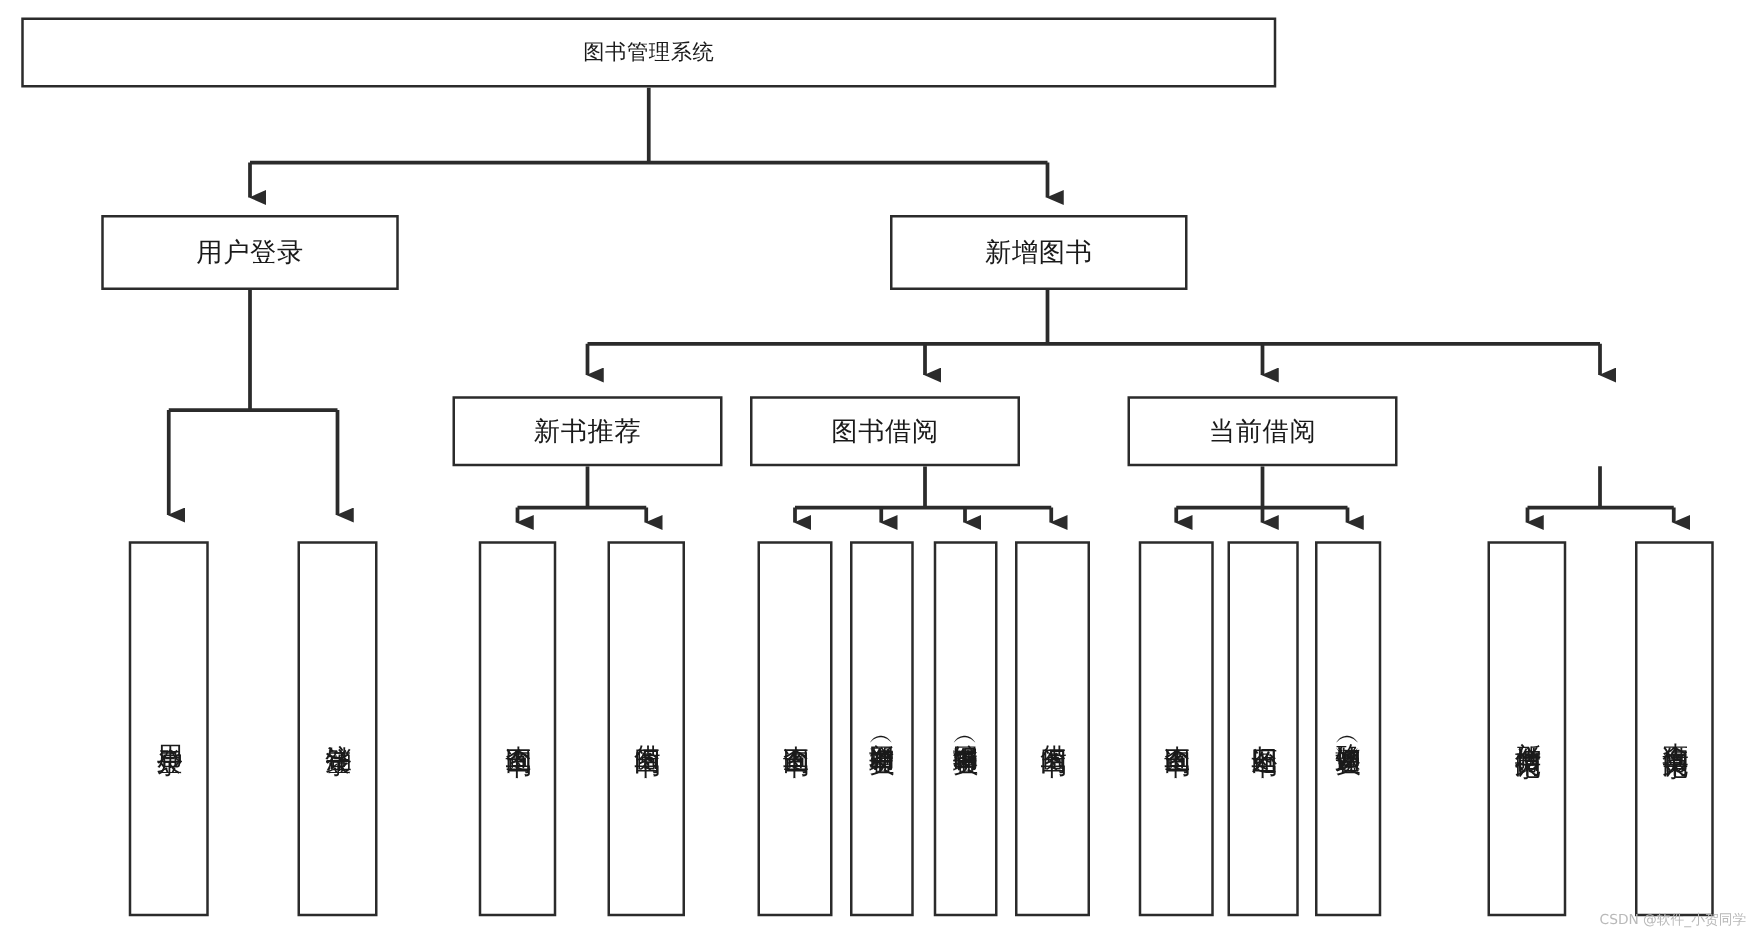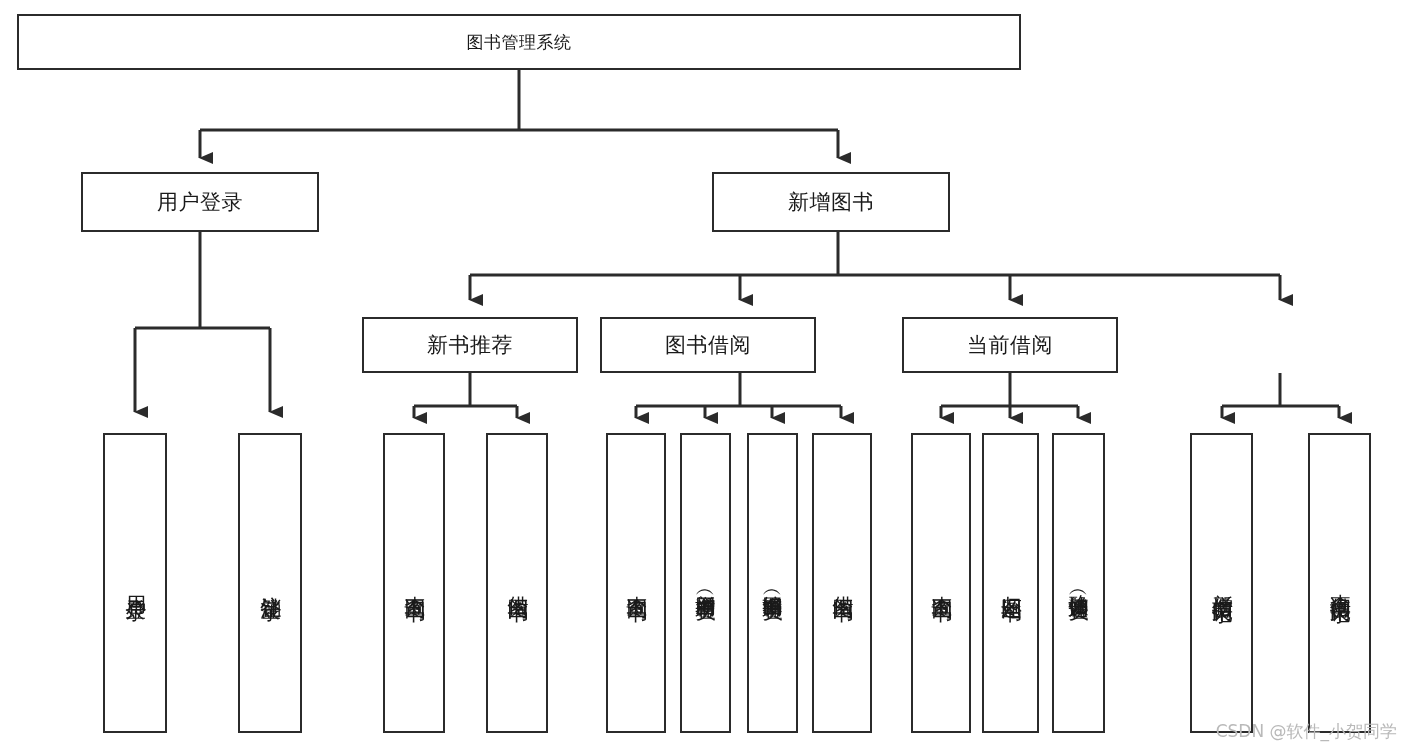--- a/index.html
+++ b/index.html
@@ -68,21 +68,21 @@
     text-align: center;
   }
   .node.vert.narrow .node-label {
     font-size: 20px;
     letter-spacing: 1px;
   }
   #watermark {
     position: absolute;
     right: 8px;
     bottom: 4px;
-    font-size: 17px;
+    font-size: 11px;
     color: #b9b9b9;
     white-space: nowrap;
     font-family: "DejaVu Sans", "Liberation Sans", sans-serif;
     text-align: right;
   }
 </style>
 </head>
 <body>
 
 <div id="diagram-root">

